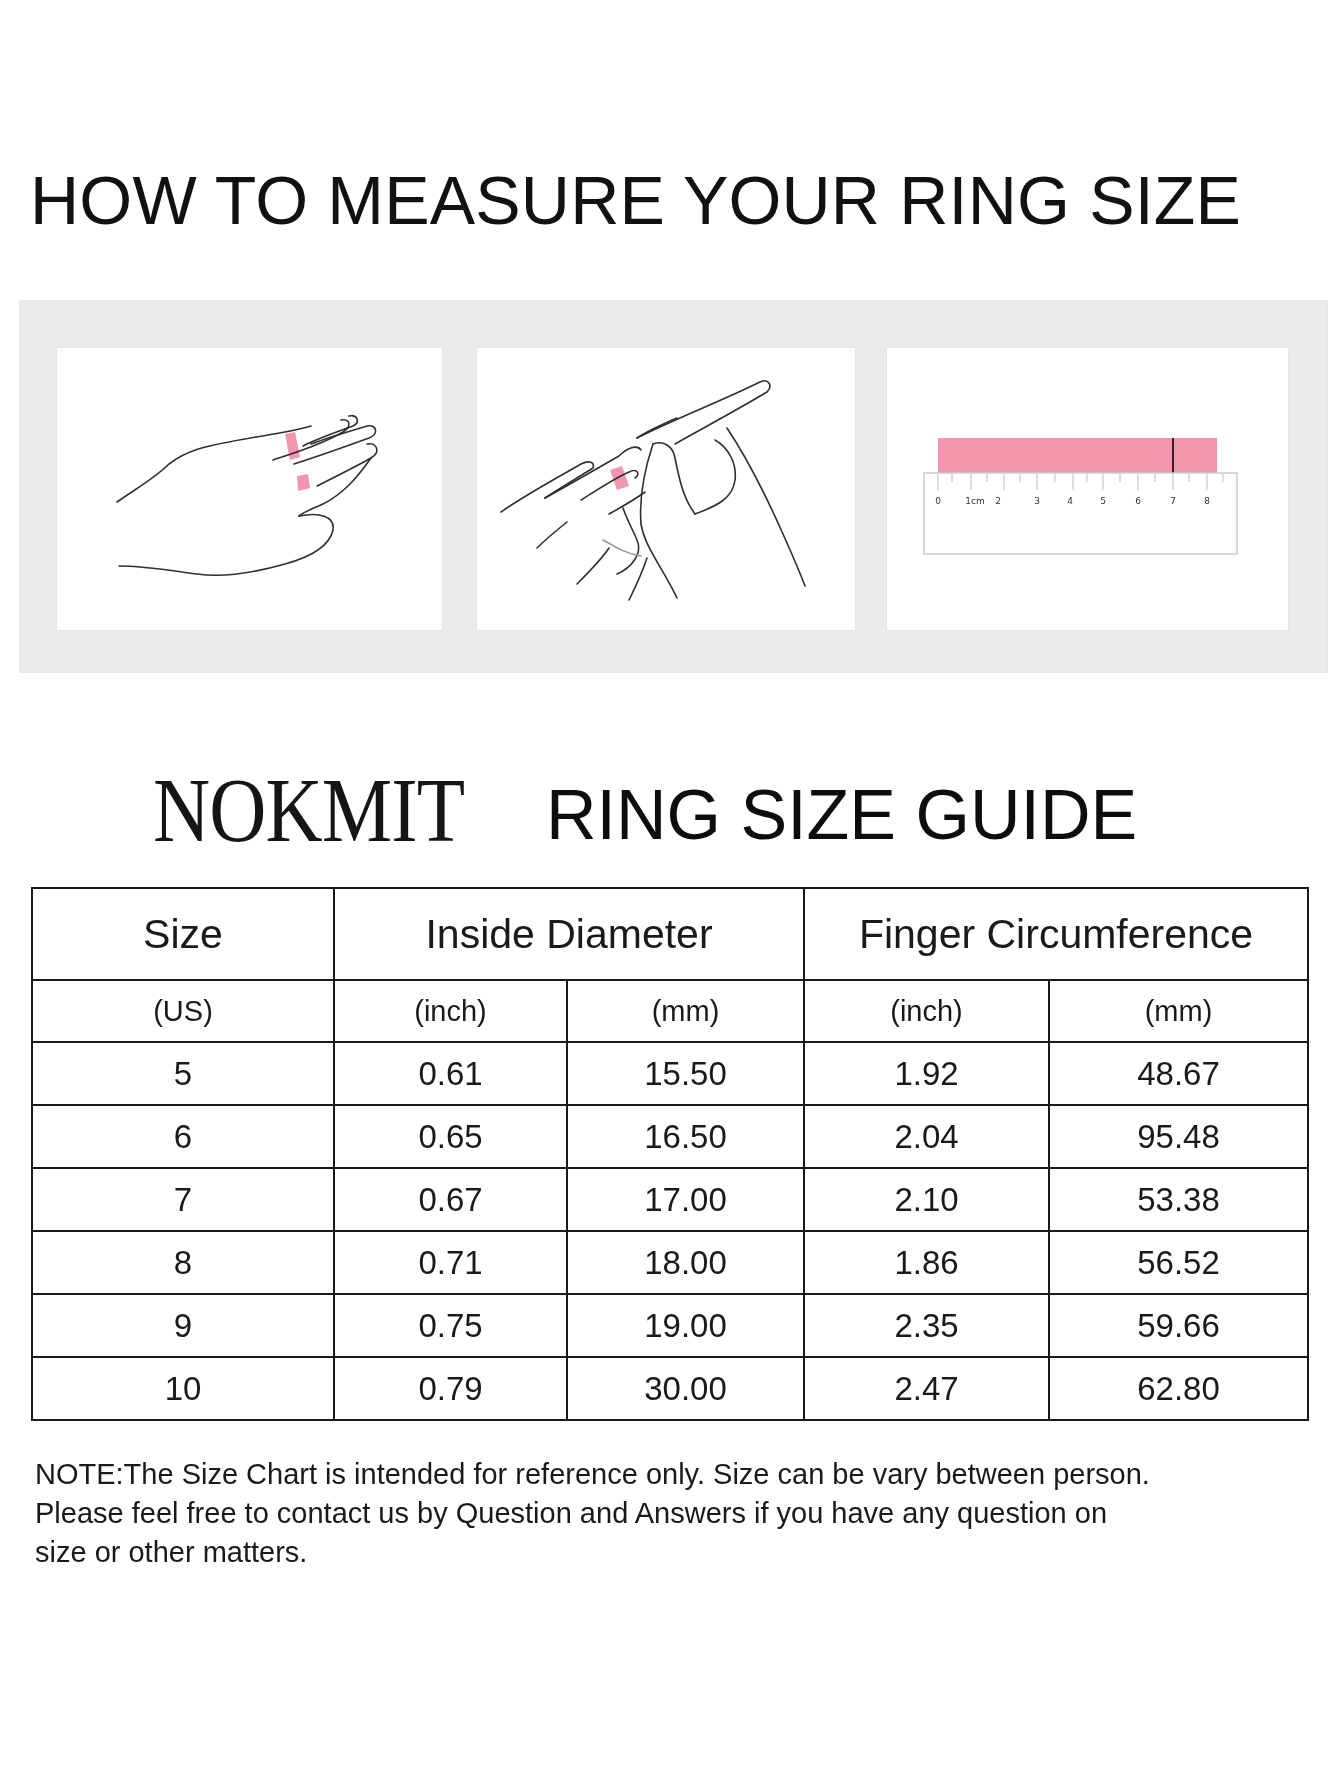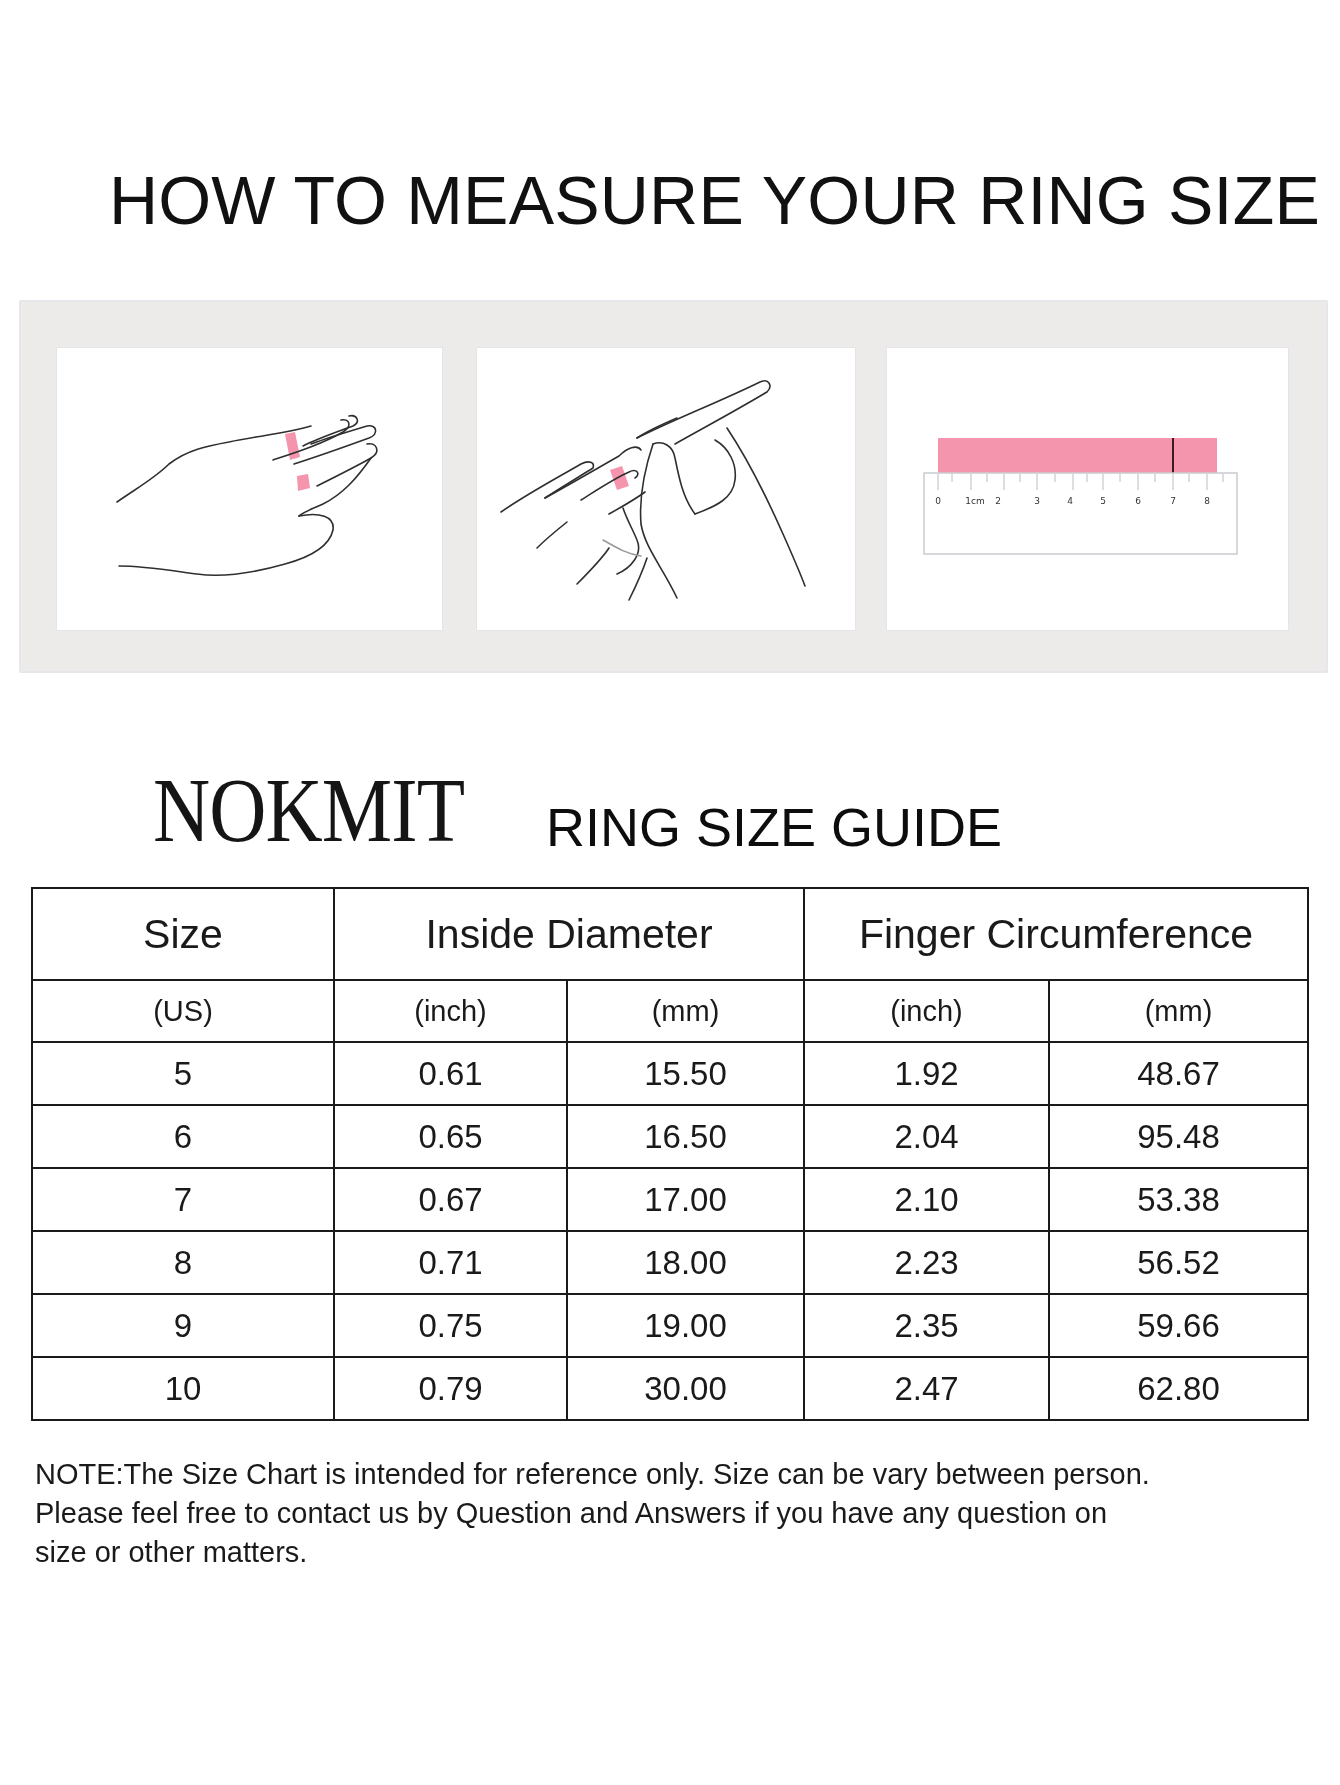--- a/index.html
+++ b/index.html
@@ -1,30 +1,30 @@
 <!DOCTYPE html>
 <html><head>
 <meta charset="utf-8">
 <style>
   html, body { margin: 0; padding: 0; background: #ffffff; }
   body { width: 1340px; height: 1785px; position: relative; overflow: hidden; font-family: "Liberation Sans", sans-serif; color: #111; }
   .abs { position: absolute; }
 
-  #title { left: 30px; top: 160px; width: 1290px; font-size: 68px; line-height: 80px; white-space: nowrap; letter-spacing: 0.2px; color: #111; font-family: "Liberation Sans", sans-serif; text-align: right; }
+  #title { left: 30px; top: 160px; width: 1290px; font-size: 68px; line-height: 80px; white-space: nowrap; letter-spacing: 0.2px; color: #111; font-family: "Liberation Sans", sans-serif; }
 
   #panel-frame { left: 19px; top: 300px; width: 1309px; height: 373px; background: #ecebe9; border-radius: 2px; box-shadow: inset 0 0 0 2px #e6e7ea; }
   .panel { position: absolute; top: 48px; height: 282px; background: #ffffff; box-shadow: 0 0 0 1px #e3e5e9; }
   #panel-1 { left: 38px; width: 385px; }
   #panel-2 { left: 458px; width: 378px; }
   #panel-3 { left: 868px; width: 401px; }
   .panel svg { position: absolute; left: 0; top: 0; width: 100%; height: 100%; }
 
   #brand-row { left: 0; top: 760px; width: 1340px; height: 100px; padding-left: 33px; }
   #brand { position: absolute; left: 153px; top: 0px; font-family: "Liberation Serif", serif; font-size: 92px; line-height: 100px; letter-spacing: -1px; color: #151515; transform: scaleX(0.86); transform-origin: left center; }
-  #guide-title { position: absolute; left: 546px; top: 24px; font-family: "Liberation Sans", sans-serif; font-size: 54px; line-height: 86px; color: #0d0d0d; }
+  #guide-title { position: absolute; left: 546px; top: 12px; font-family: "Liberation Sans", sans-serif; font-size: 70px; line-height: 86px; color: #0d0d0d; }
 
   #size-table { left: 31px; top: 887px; width: 1276px; height: 532px; border-collapse: collapse; table-layout: fixed; font-family: "Liberation Sans", sans-serif; }
   #size-table td { border: 2px solid #1a1a1a; text-align: center; padding: 0; color: #1a1a1a; }
   #size-table tr.h1 td { height: 90px; font-size: 41px; }
   #size-table tr.h2 td { height: 60px; font-size: 29px; }
   #size-table tr.d td { height: 61px; font-size: 33px; }
 
   #note { left: 35px; top: 1455px; width: 1290px; font-size: 29px; line-height: 39px; color: #1a1a1a; }
   #note div { white-space: nowrap; }
 </style>
@@ -158,21 +158,21 @@
     <td>7</td>
     <td>0.67</td>
     <td>17.00</td>
     <td>2.10</td>
     <td>53.38</td>
   </tr>
   <tr class="d">
     <td>8</td>
     <td>0.71</td>
     <td>18.00</td>
-    <td>2.23</td>
+    <td>1.86</td>
     <td>56.52</td>
   </tr>
   <tr class="d">
     <td>9</td>
     <td>0.75</td>
     <td>19.00</td>
     <td>2.35</td>
     <td>59.66</td>
   </tr>
   <tr class="d">

